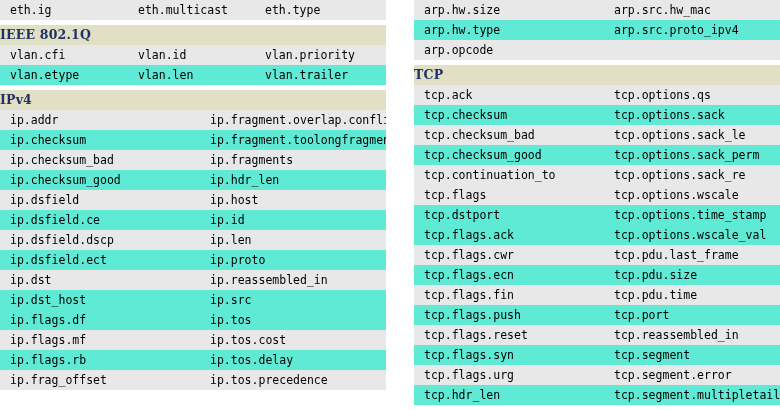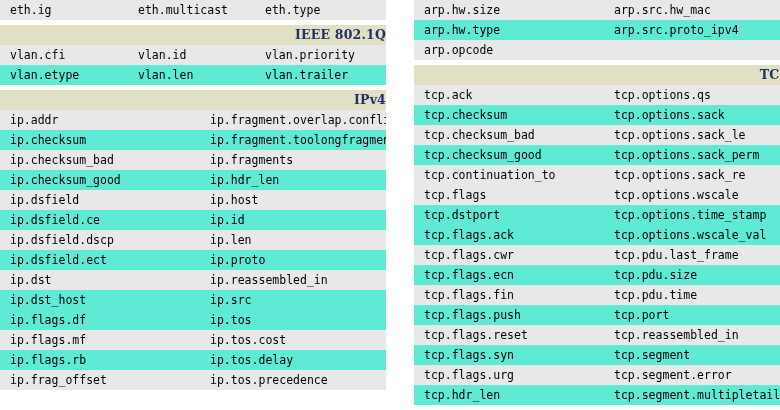--- a/index.html
+++ b/index.html
@@ -34,21 +34,21 @@
   .ftable + .ftable {
     margin-top: 5px;
   }
 
   .sect-head td {
     background: #e2e0c4;
     color: #1f3168;
     font-family: "DejaVu Serif", "Liberation Serif", serif;
     font-weight: bold;
     font-size: 12.5px;
-    text-align: right;
+    text-align: left;
     height: 20px;
     line-height: 20px;
     padding: 0;
     letter-spacing: 0.2px;
   }
 
   .frow td {
     height: 20px;
     line-height: 20px;
     padding: 0 0 0 10px;

